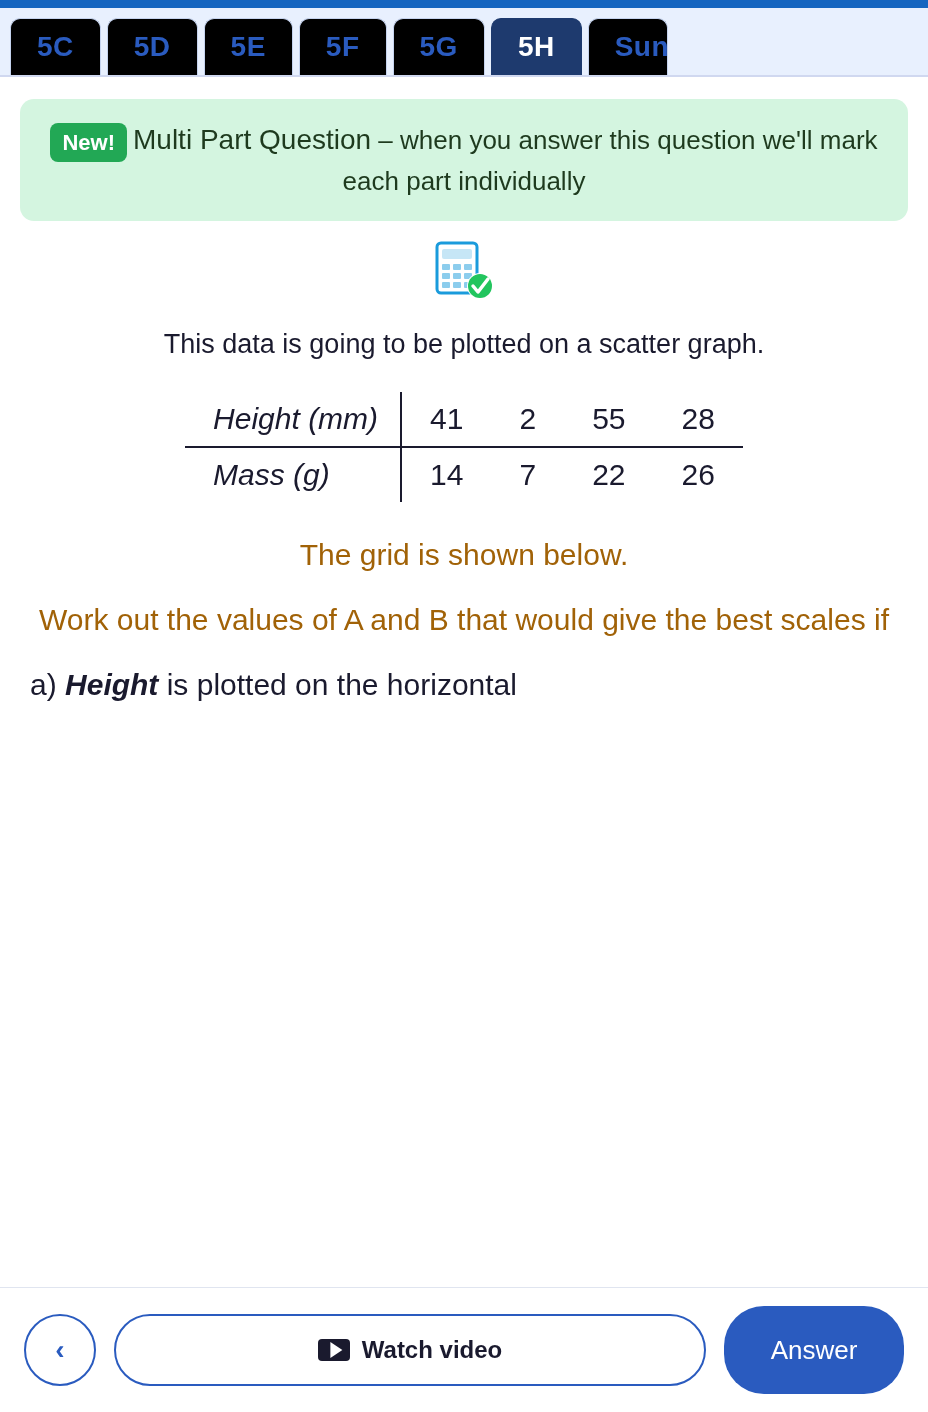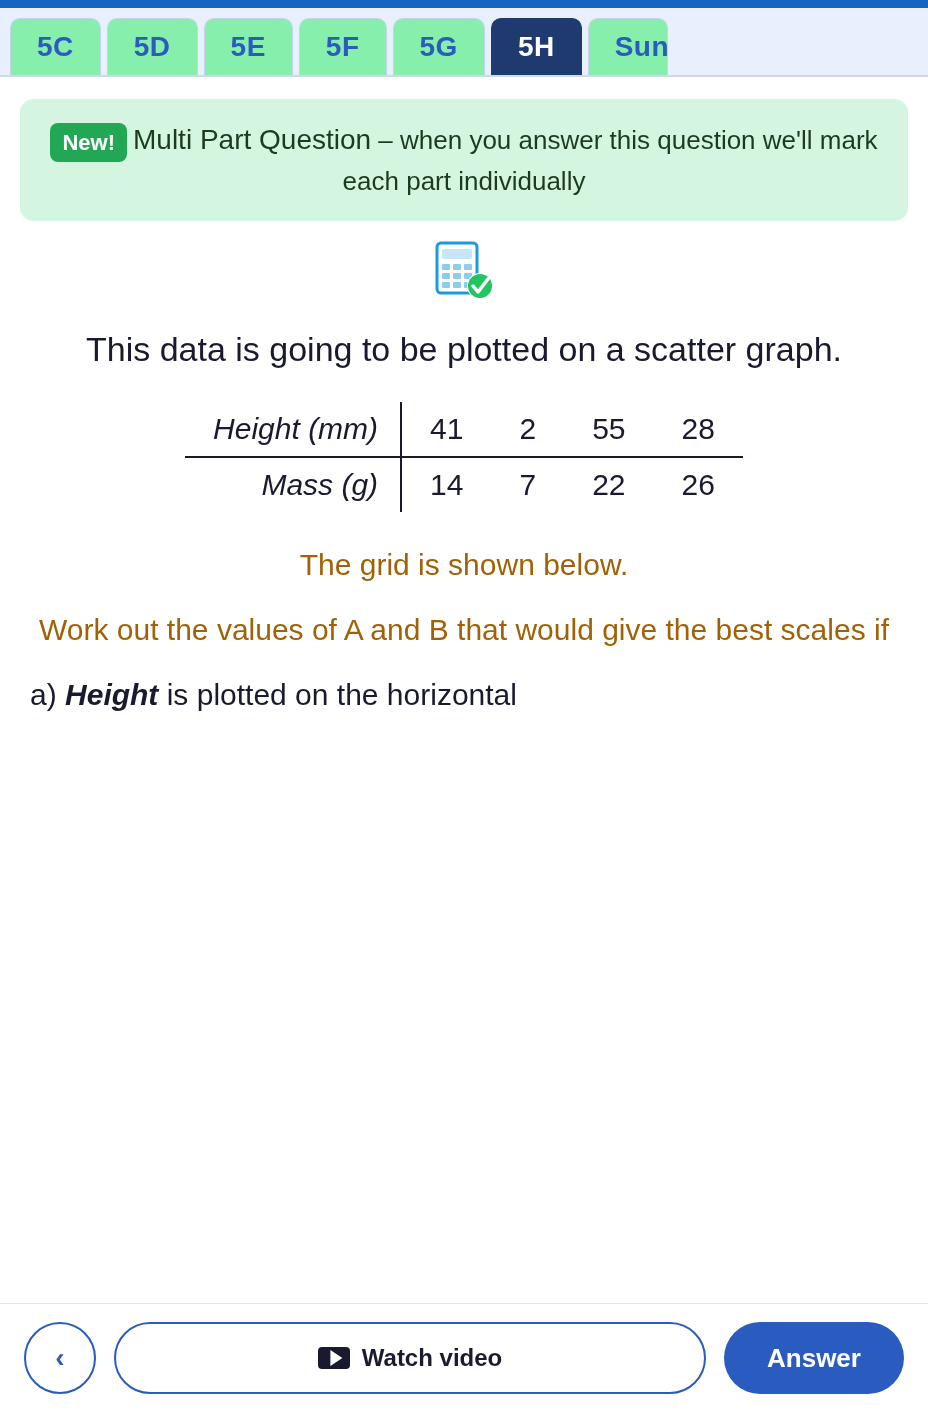--- a/index.html
+++ b/index.html
@@ -32,21 +32,21 @@
       padding: 10px 10px 0 10px;
       gap: 6px;
     }
 
     .tab {
       padding: 12px 26px;
       border-radius: 10px 10px 0 0;
       font-size: 28px;
       font-weight: 600;
       color: #2a5bbf;
-      background: #86efac;
+      background: #000000;
       cursor: pointer;
       border: 1.5px solid #c5d3ee;
       border-bottom: none;
       letter-spacing: 0.5px;
     }
 
     .tab.active {
       background: #1e3a6e;
       color: #ffffff;
       border-color: #1e3a6e;
@@ -110,21 +110,21 @@
     
     .calc-icon {
       width: 62px;
       height: 62px;
       position: relative;
     }
 
     
     .question-text {
       text-align: center;
-      font-size: 34px;
+      font-size: 27px;
       color: #1a1a2e;
       margin: 10px 30px 28px 30px;
       line-height: 1.45;
     }
 
     
     .data-table-wrapper {
       margin: 10px 30px 30px 30px;
       display: flex;
       justify-content: center;
@@ -137,21 +137,21 @@
     }
 
     .data-table td {
       padding: 10px 28px;
       text-align: center;
       vertical-align: middle;
     }
 
     .data-table .label-cell {
       font-style: italic;
-      text-align: right;
+      text-align: left;
       border-right: 2px solid #1a1a2e;
       padding-right: 22px;
     }
 
     .data-table tr:first-child td {
       border-bottom: 2px solid #1a1a2e;
     }
 
     
     .sub-text {
@@ -239,27 +239,27 @@
       left: 50%;
       top: 50%;
       transform: translate(-30%, -50%);
       border-left: 12px solid #ffffff;
       border-top: 8px solid transparent;
       border-bottom: 8px solid transparent;
     }
 
     .answer-btn {
       width: 180px;
-      height: 72px;
+      height: 88px;
       border-radius: 40px;
       border: none;
       background: #2a5bbf;
       color: #ffffff;
       font-size: 26px;
-      font-weight: 700;
+      font-weight: 400;
       cursor: pointer;
     }
 
     .content-area {
       padding-bottom: 110px;
     }
   </style>
 </head>
 <body>
 

